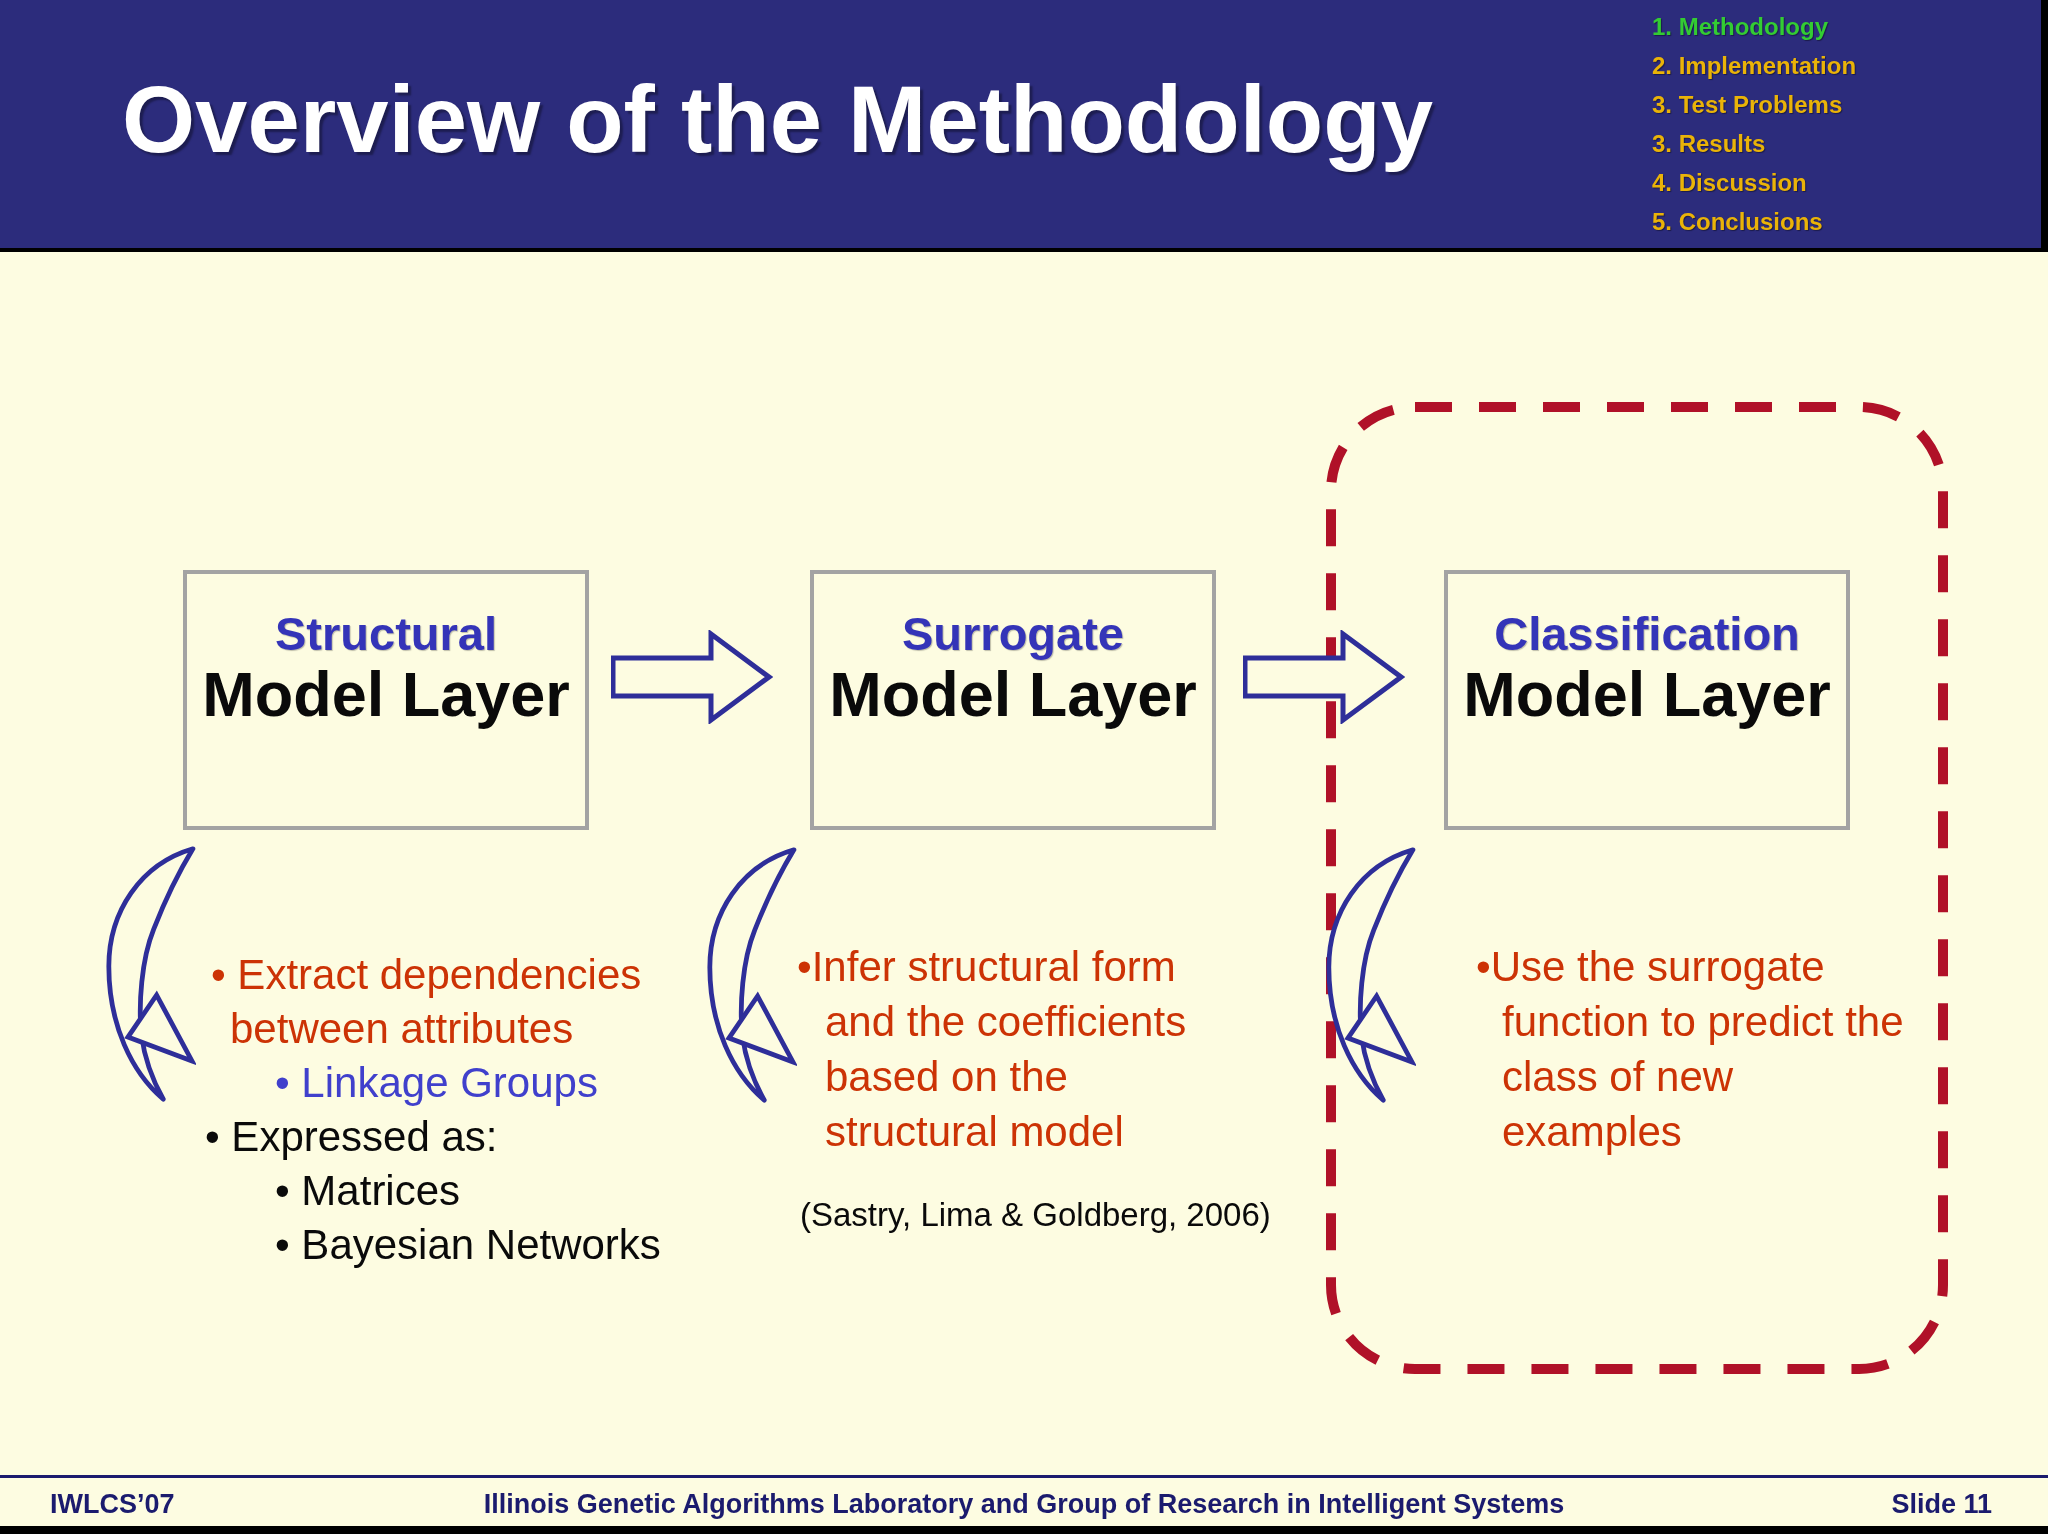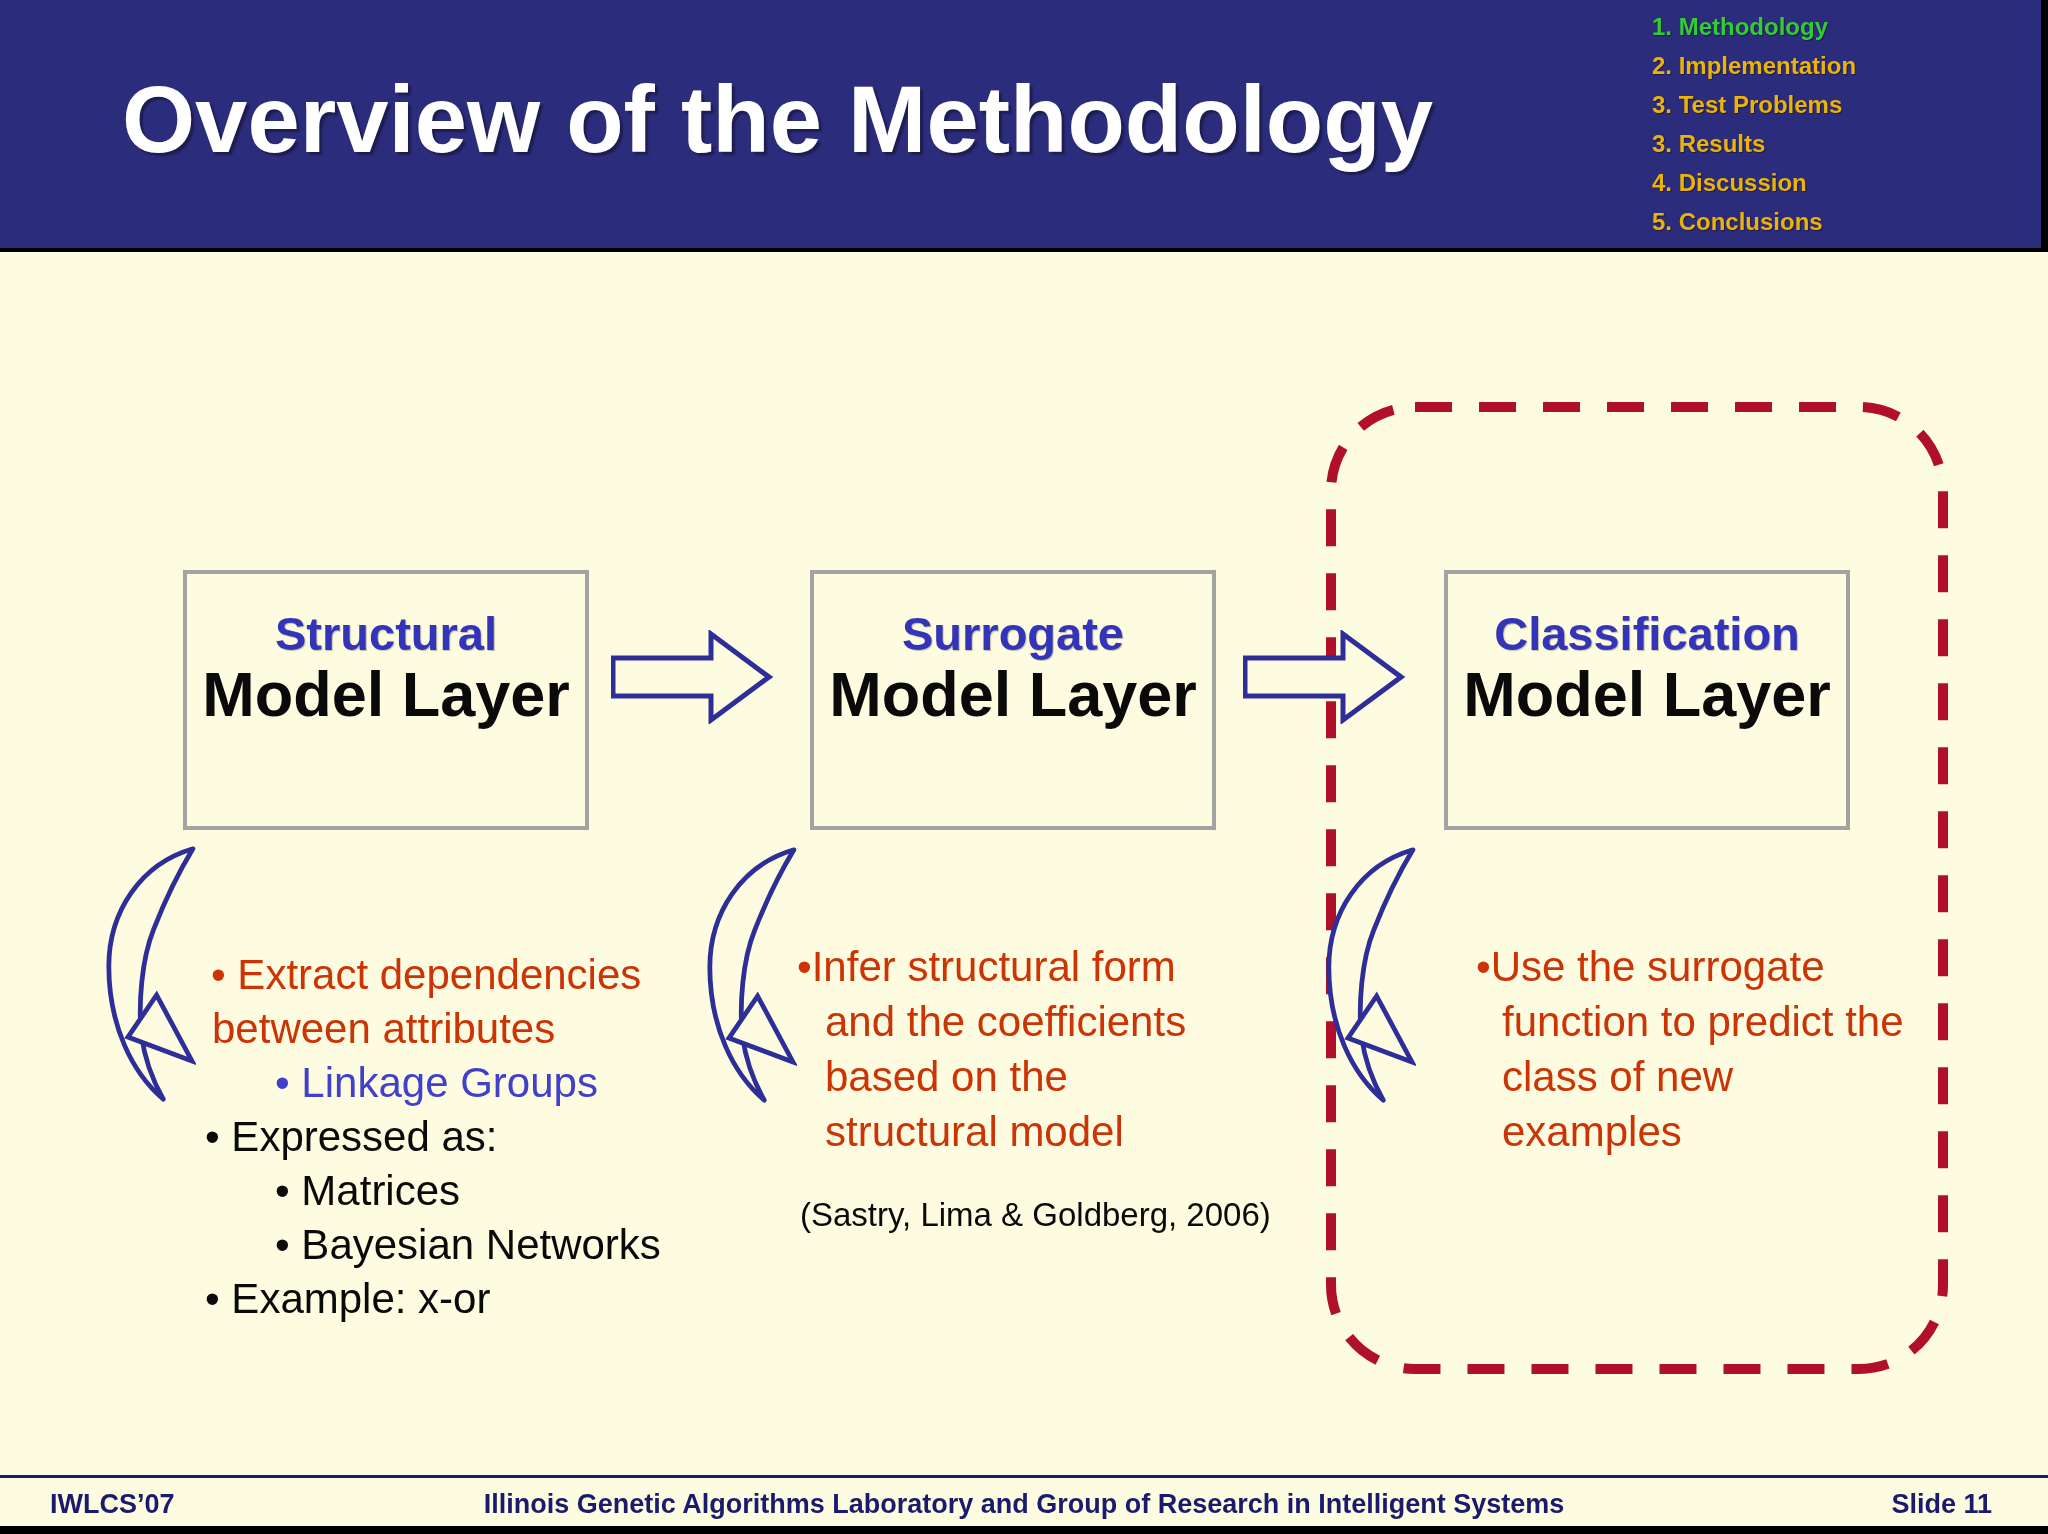--- a/index.html
+++ b/index.html
@@ -32,21 +32,21 @@
   .flow-arrow.a2{left:1243px;}
   .curved-arrow{position:absolute;width:96px;height:258px;}
   .curved-arrow.c1{left:100px;top:845px;}
   .curved-arrow.c2{left:701px;top:846px;}
   .curved-arrow.c3{left:1320px;top:846px;}
   
   .notes{position:absolute;}
   .nline{font-size:42px;line-height:54px;white-space:nowrap;color:#0A0A0A;}
   .nline.orange{color:#CC3305;}
   .nline.blue{color:#4040CC;}
-  .nline.hang{margin-left:7px;}
+  .nline.hang{margin-left:25px;}
   .nline.ind1{margin-left:70px;}
   .nline.sml{margin-left:6px;}
   .left-notes{left:205px;top:948px;}
   .mid-notes{left:797px;top:939px;}
   .mid-notes .nline{line-height:55px;}
   .mid-notes .cont{margin-left:28px;}
   .right-notes{left:1476px;top:939px;}
   .right-notes .nline{line-height:55px;}
   .right-notes .cont{margin-left:26px;}
   .citation{position:absolute;left:800px;top:1196px;font-size:33px;font-weight:normal;
@@ -115,21 +115,20 @@
     <path d="M96 226 L29 201 L59 157 Z" fill="#FDFCE1" stroke="#2E2E99" stroke-width="5" stroke-linejoin="miter"></path>
   </svg>
 
   <div class="notes left-notes">
     <div class="nline orange sml">• Extract dependencies</div>
     <div class="nline orange hang">between attributes</div>
     <div class="nline blue ind1">• Linkage Groups</div>
     <div class="nline">• Expressed as:</div>
     <div class="nline ind1">• Matrices</div>
     <div class="nline ind1">• Bayesian Networks</div>
-    <div class="nline">• Example: x-or</div>
   </div>
 
   <div class="notes mid-notes">
     <div class="nline orange">•Infer structural form</div>
     <div class="nline orange cont">and the coefficients</div>
     <div class="nline orange cont">based on the</div>
     <div class="nline orange cont">structural model</div>
   </div>
   <div class="citation">(Sastry, Lima &amp; Goldberg, 2006)</div>
 

